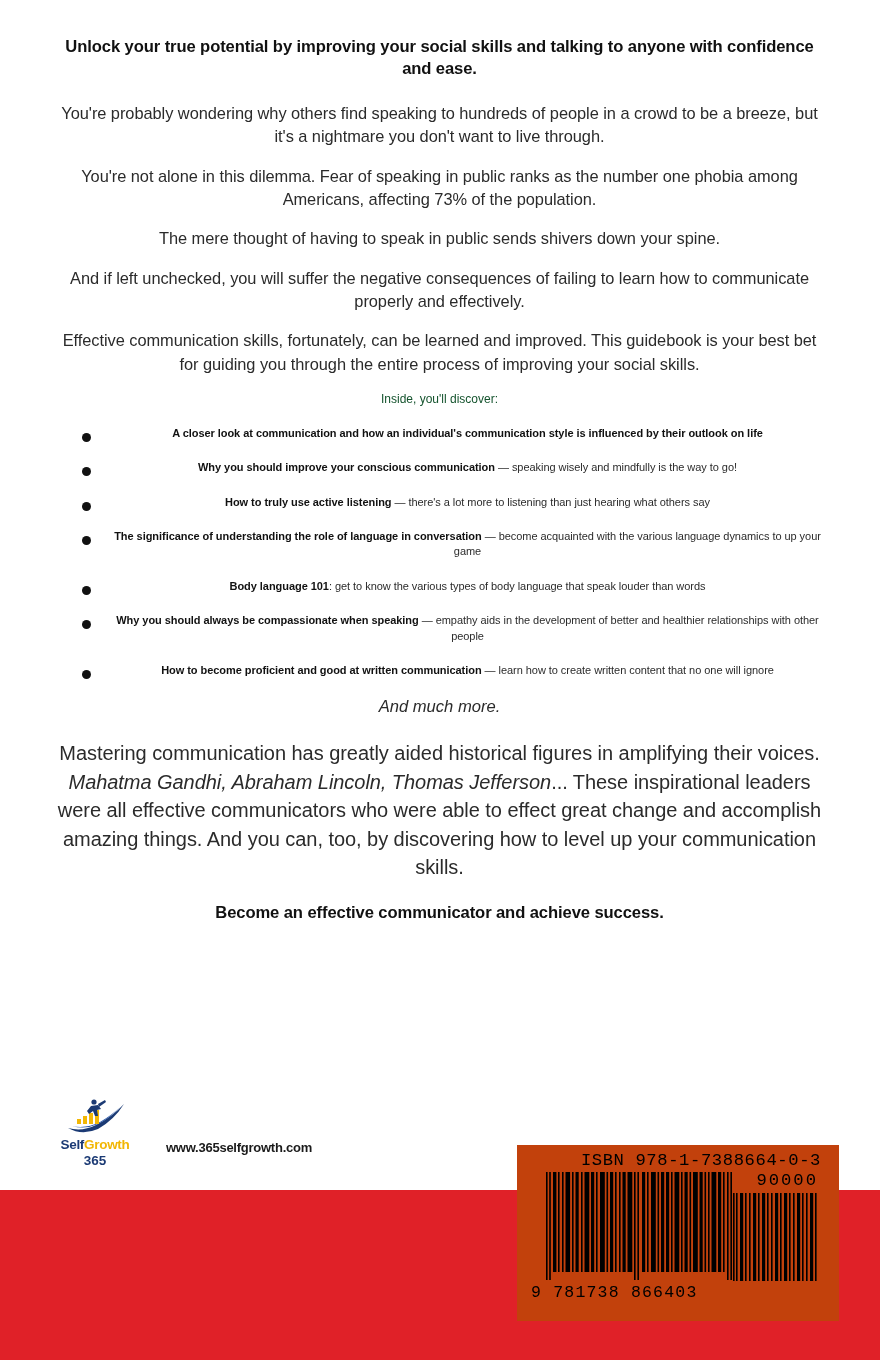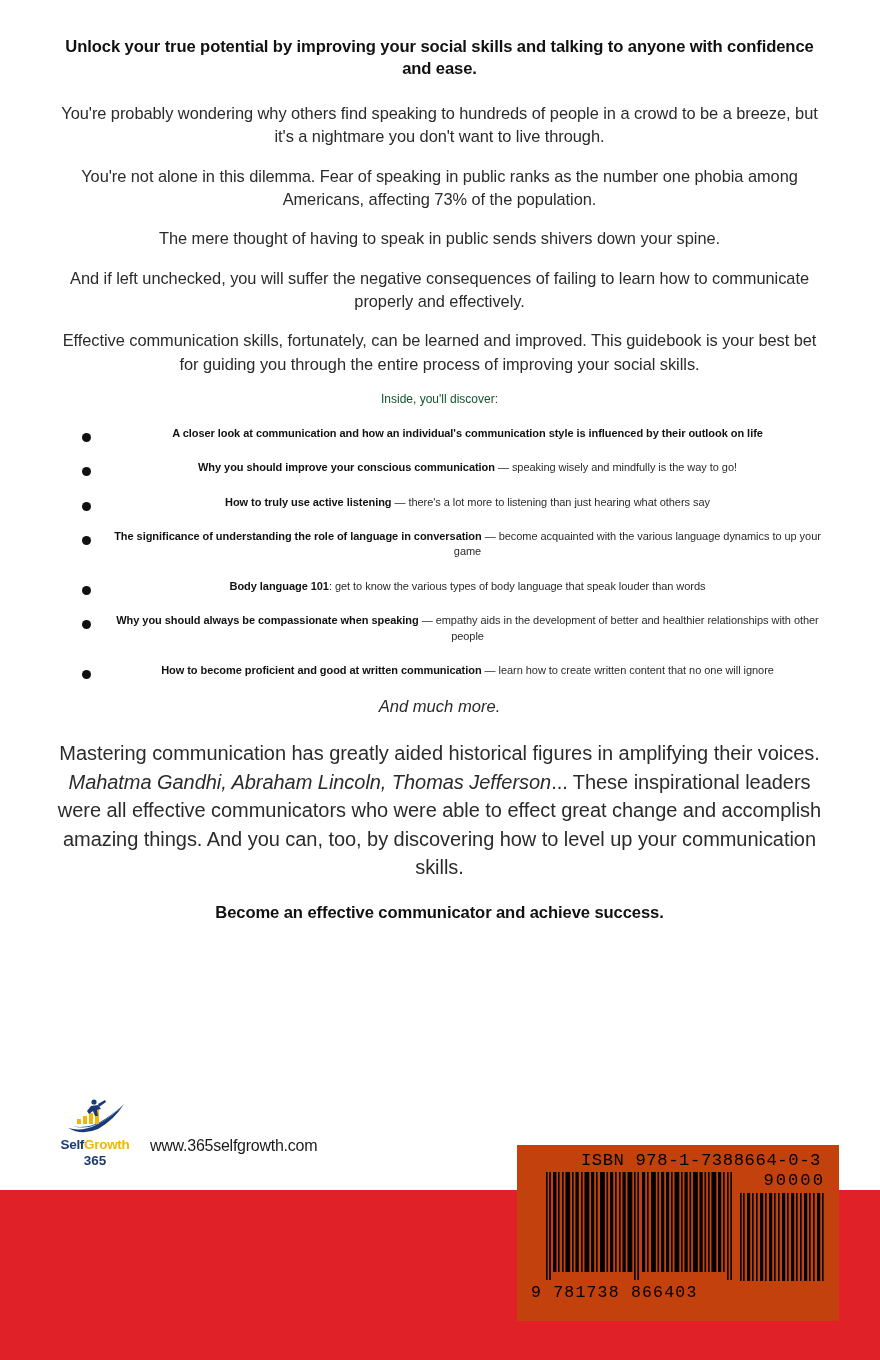--- a/index.html
+++ b/index.html
@@ -126,21 +126,21 @@
     letter-spacing: -0.1px;
   }
 
   
   .footer {
     position: absolute;
     left: 52px;
     top: 1098px;
     display: flex;
     align-items: flex-end;
-    gap: 12px;
+    gap: 28px;
   }
 
   .logo {
     width: 86px;
     text-align: center;
     line-height: 1;
   }
 
   .logo-mark {
     width: 70px;
@@ -159,22 +159,22 @@
   .logo-word .growth { color: #f2b705; }
 
   .logo-365 {
     font-size: 13.5px;
     font-weight: bold;
     color: #1b3a74;
     margin-top: 2px;
   }
 
   .website {
-    font-size: 16px;
-    font-weight: normal;
+    font-size: 13px;
+    font-weight: bold;
     color: #1a1a1a;
     letter-spacing: -0.25px;
     padding-bottom: 12px;
   }
 
   
   .barcode-box {
     position: absolute;
     left: 517px;
     top: 1145px;
@@ -203,21 +203,21 @@
   .main-bars {
     position: absolute;
     left: 14px;
     top: 0;
     width: 196px;
     height: 108px;
   }
 
   .addon-wrap {
     position: absolute;
-    right: 0;
+    right: 7px;
     top: 0;
     width: 86px;
   }
 
   .addon-digits {
     font-family: "Liberation Mono", "DejaVu Sans Mono", monospace;
     font-size: 17.2px;
     letter-spacing: 2px;
     color: #000000;
     text-align: right;

